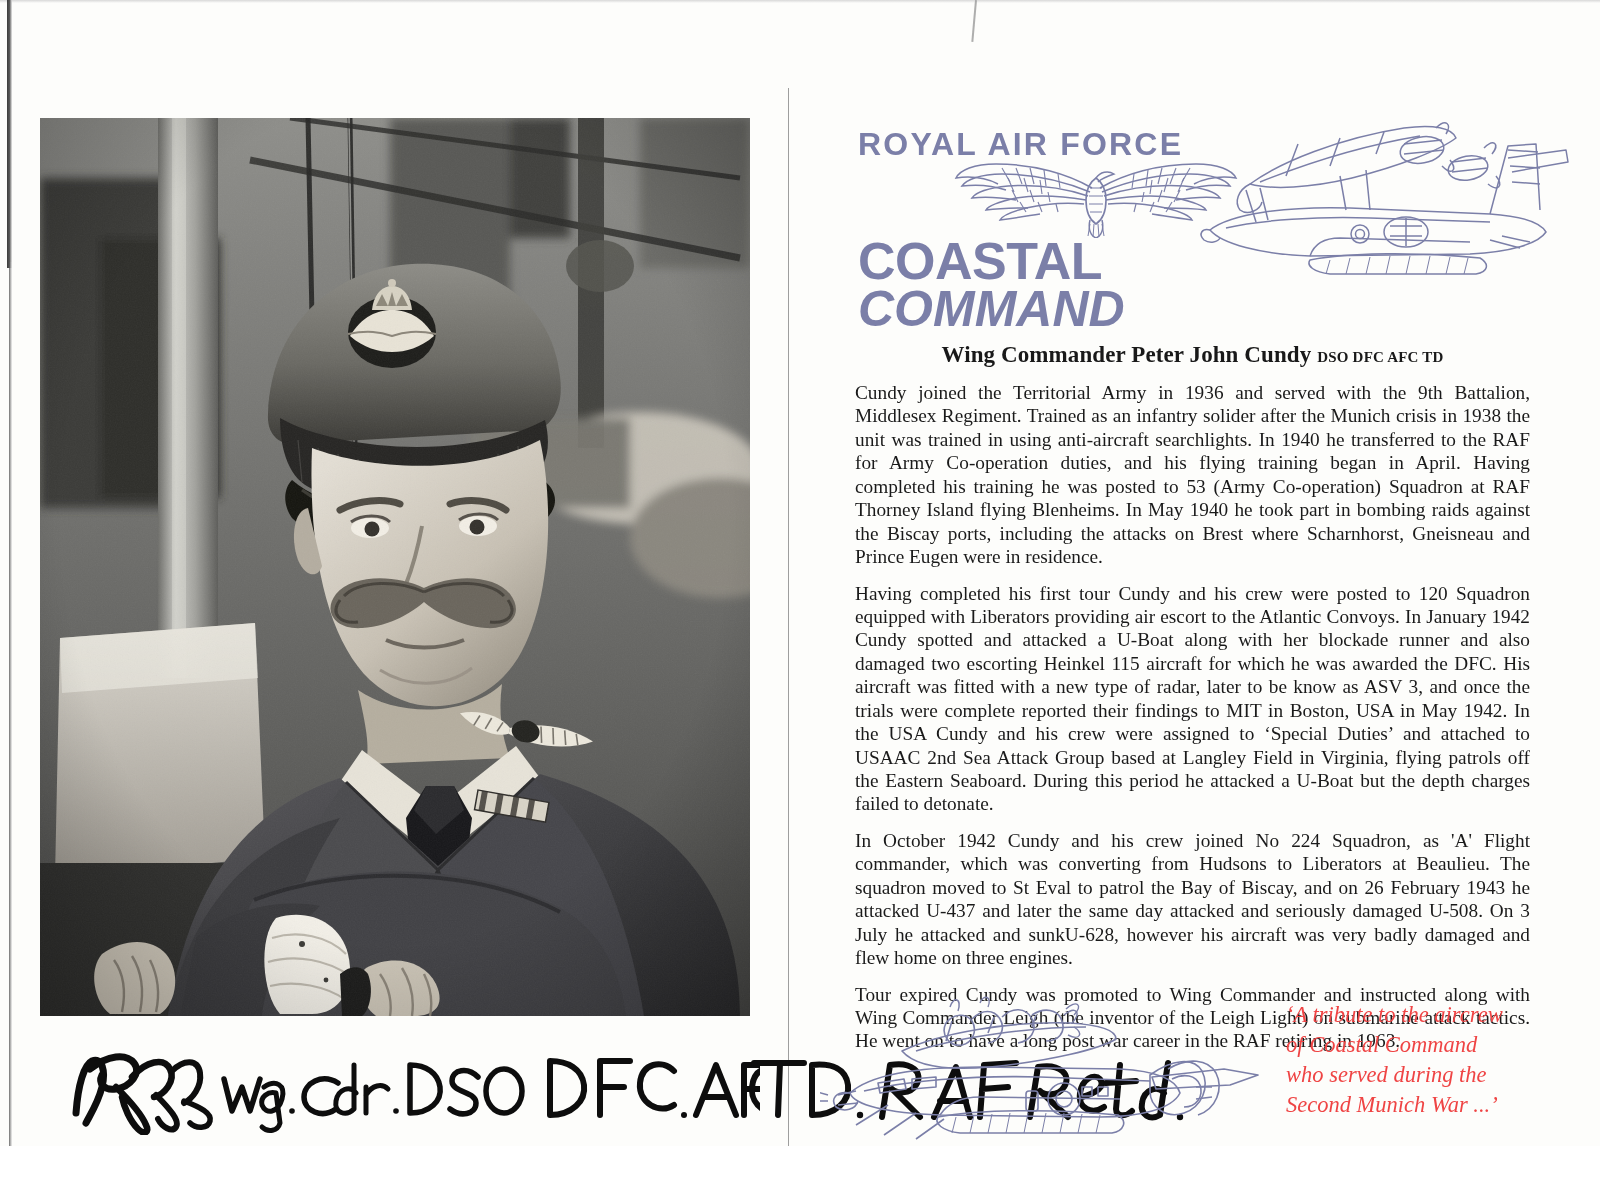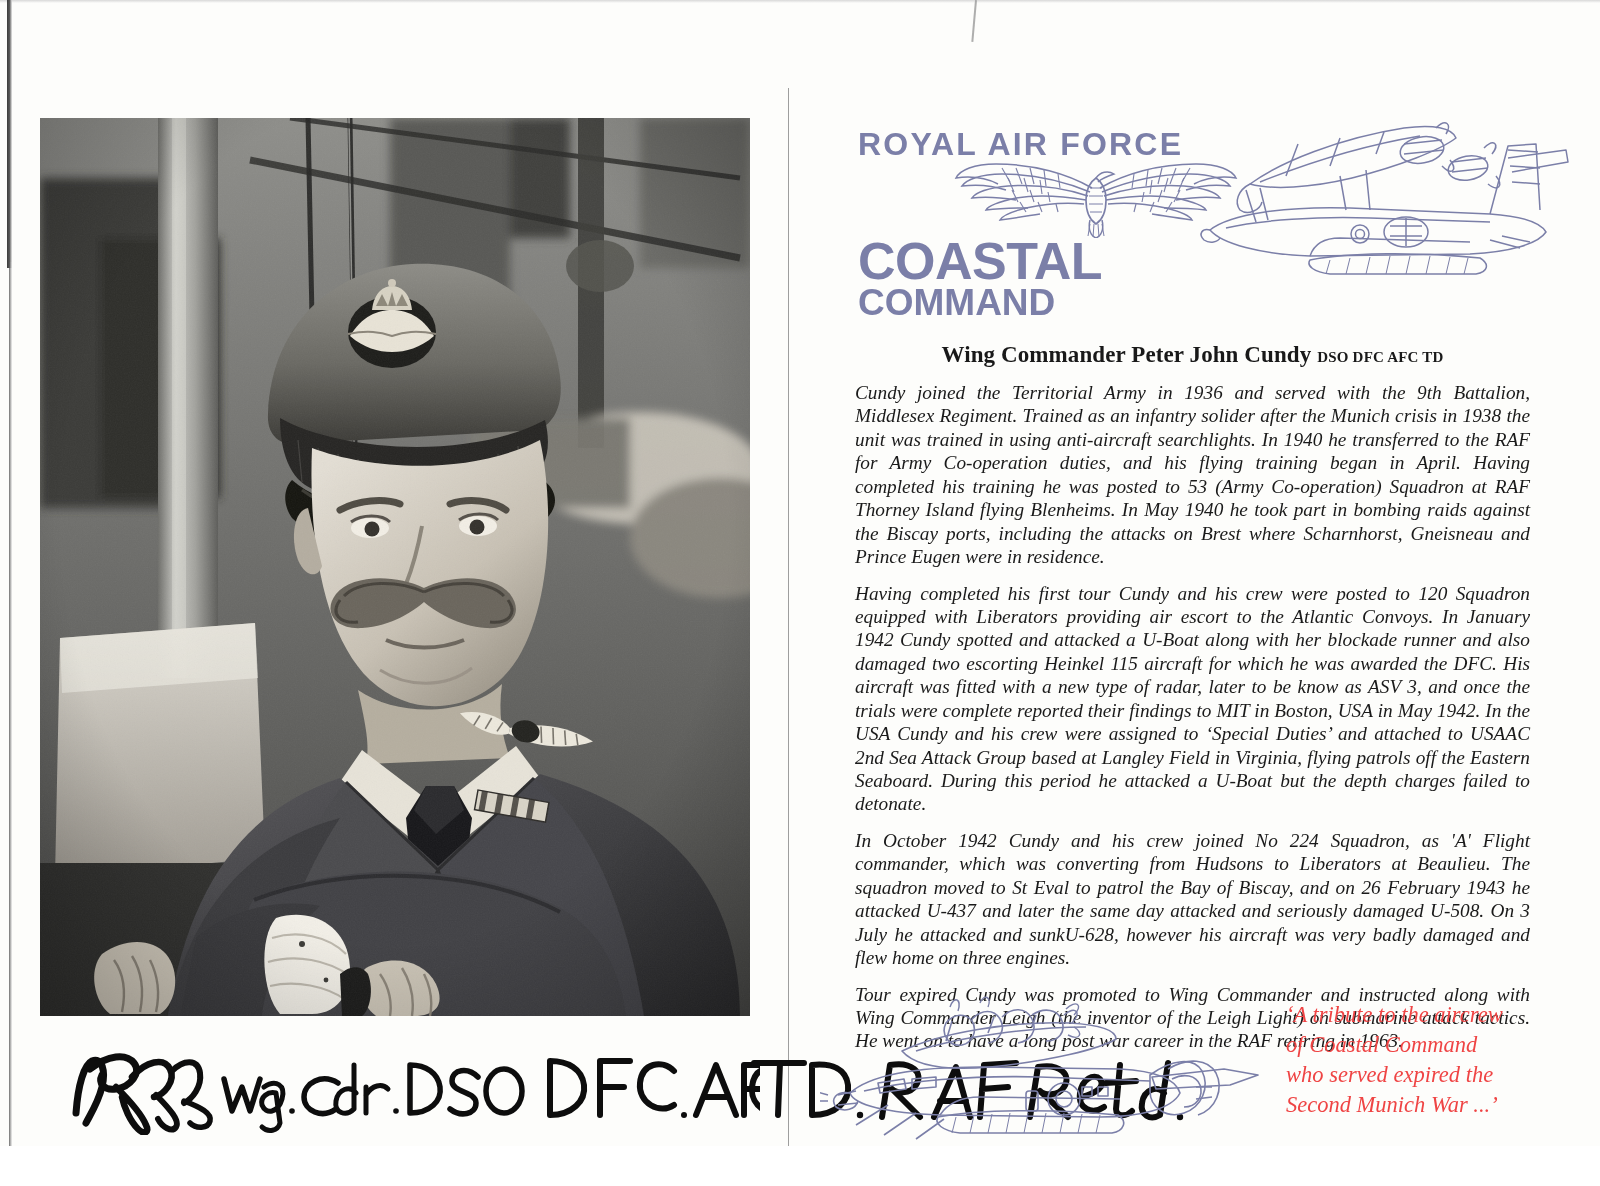--- a/index.html
+++ b/index.html
@@ -85,21 +85,21 @@
     width: 290px; height: 80px;
   }
   .cc-line {
     font-family: "Liberation Sans", sans-serif;
     font-weight: bold;
     font-size: 52px;
     letter-spacing: -0.5px;
     color: #7b7fa8;
     line-height: .92;
   }
-  .cc-line.second { font-size: 37px; letter-spacing: 0px; }
+  .cc-line.second { font-size: 50px; letter-spacing: 0px; font-style: italic; }
   .catalina-wrap {
     position: absolute;
     left: 400px; top: 110px;
     width: 380px; height: 200px;
   }
   
   .article {
     position: absolute;
     left: 65px; top: 342px;
     width: 675px;
@@ -119,21 +119,20 @@
     letter-spacing: .2px;
   }
   .article p {
     margin: 0 0 13px 0;
     font-family: "Liberation Serif", serif;
     font-size: 19.3px;
     line-height: 1.215;
     color: #1a1a1a;
     text-align: justify;
     text-justify: inter-word;
-    font-style: italic;
   }
   .article p:last-child { margin-bottom: 0; }
   
   .liberator-wrap {
     position: absolute;
     left: 30px; top: 995px;
     width: 470px; height: 160px;
   }
   .tribute {
     position: absolute;
@@ -686,18 +685,18 @@
           <path d="M8 100 L-6 96 M8 106 L-6 106"></path>
 
           <path d="M68 110 L36 130 M96 118 L64 140 M124 124 L96 144"></path>
         </g>
       </svg>
     </div>
 
     <div class="tribute">
       <span class="ln">‘A tribute to the aircrew</span>
       <span class="ln">of Coastal Command</span>
-      <span class="ln">who served expired the</span>
+      <span class="ln">who served during the</span>
       <span class="ln last">Second Munich War ...’</span>
     </div>
 
   </div>
 </div>
 
 </body></html>

